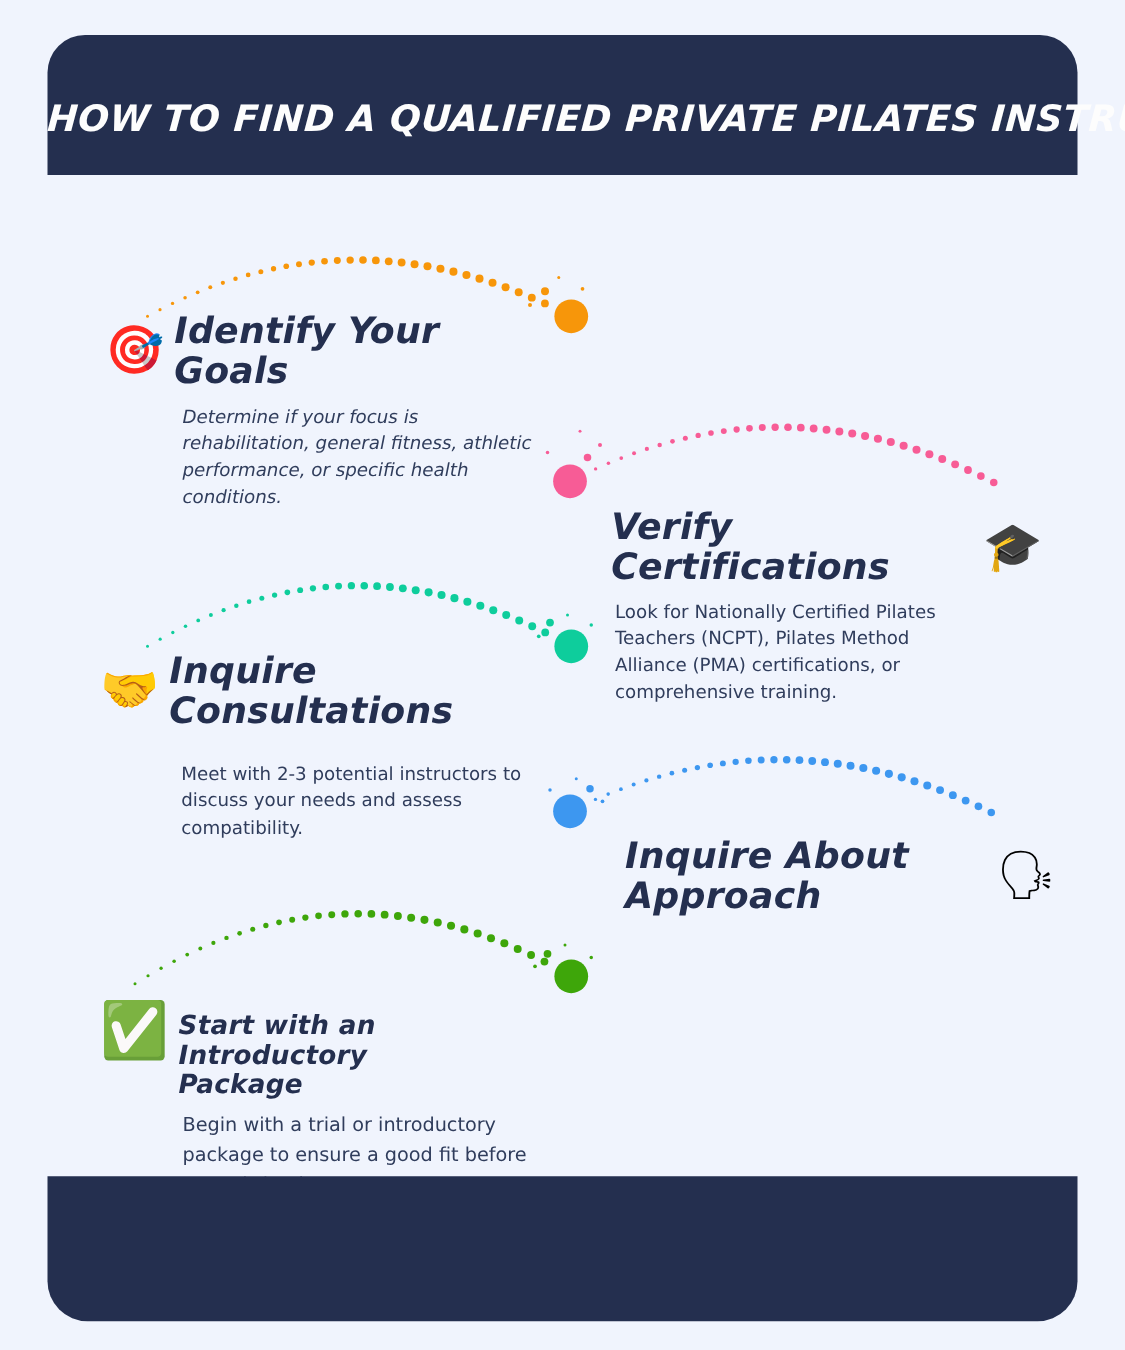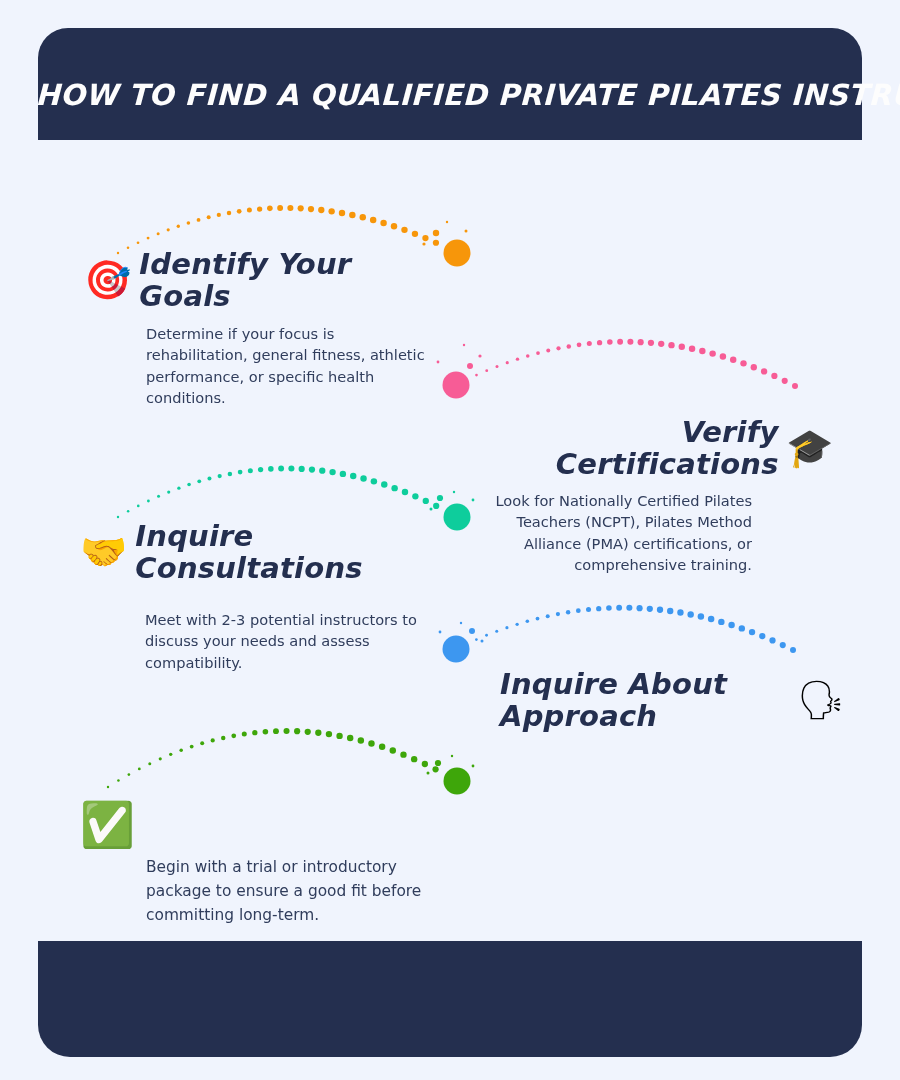--- a/index.html
+++ b/index.html
@@ -85,23 +85,23 @@
   }
   .step-desc {
     font-family: "DejaVu Sans", "Liberation Sans", sans-serif;
     font-size: 14.6px;
     line-height: 21.5px;
     color: #303d5c;
   }
 
   
   .step-1 { left: 84px;  top: 248px; width: 360px; }
-  .step-1 .step-desc { margin: 10px 12px 0 62px; width: 285px; }
-
-  .step-2 { left: 489px; top: 416px; width: 345px; text-align: right; }
+  .step-1 .step-desc { margin: 10px 12px 0 62px; width: 285px; font-style: italic; }
+
+  .step-2 { left: 489px; top: 405px; width: 345px; }
   .step-2 .step-headline { justify-content: flex-start; }
   .step-2 .step-desc { margin: 9px 16px 0 3px; width: 260px; }
 
   .step-3 { left: 80px;  top: 520px; width: 360px; }
   .step-3 .step-desc { margin: 24px 0 0 65px; width: 280px; }
 
   .step-4 { left: 500px; top: 668px; width: 345px; }
   .step-4 .step-desc { margin: 11px 0 0 3px; width: 275px; }
 
   .step-5 { left: 80px;  top: 801px; width: 365px; }
@@ -343,20 +343,22 @@
   <div class="step step-4">
     <div class="step-headline">
       <span class="step-title">Inquire About Approach</span>
       <span class="step-emoji">🗣</span>
     </div>
   </div>
 
   <div class="step step-5">
     <div class="step-headline">
       <span class="step-emoji">✅</span>
+      <span class="step-title">Start with an Introductory
+Package</span>
     </div>
     <div class="step-desc">Begin with a trial or introductory package to ensure a good fit before committing long-term.</div>
   </div>
 
   <div class="footer-bar">
     
     
   </div>
 
 </div>

